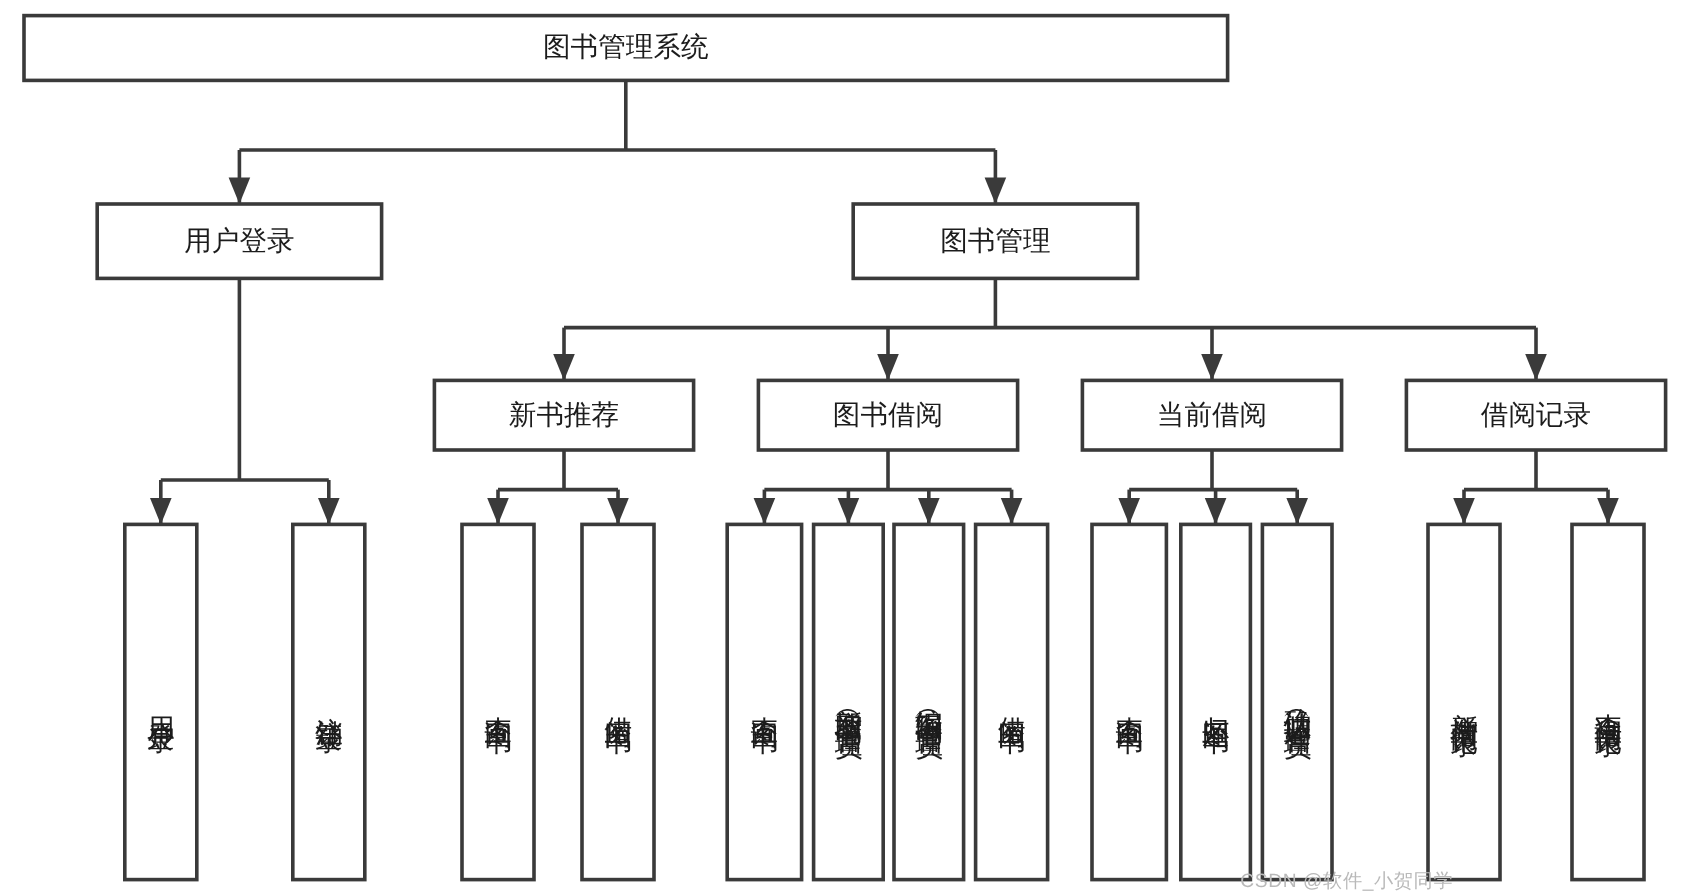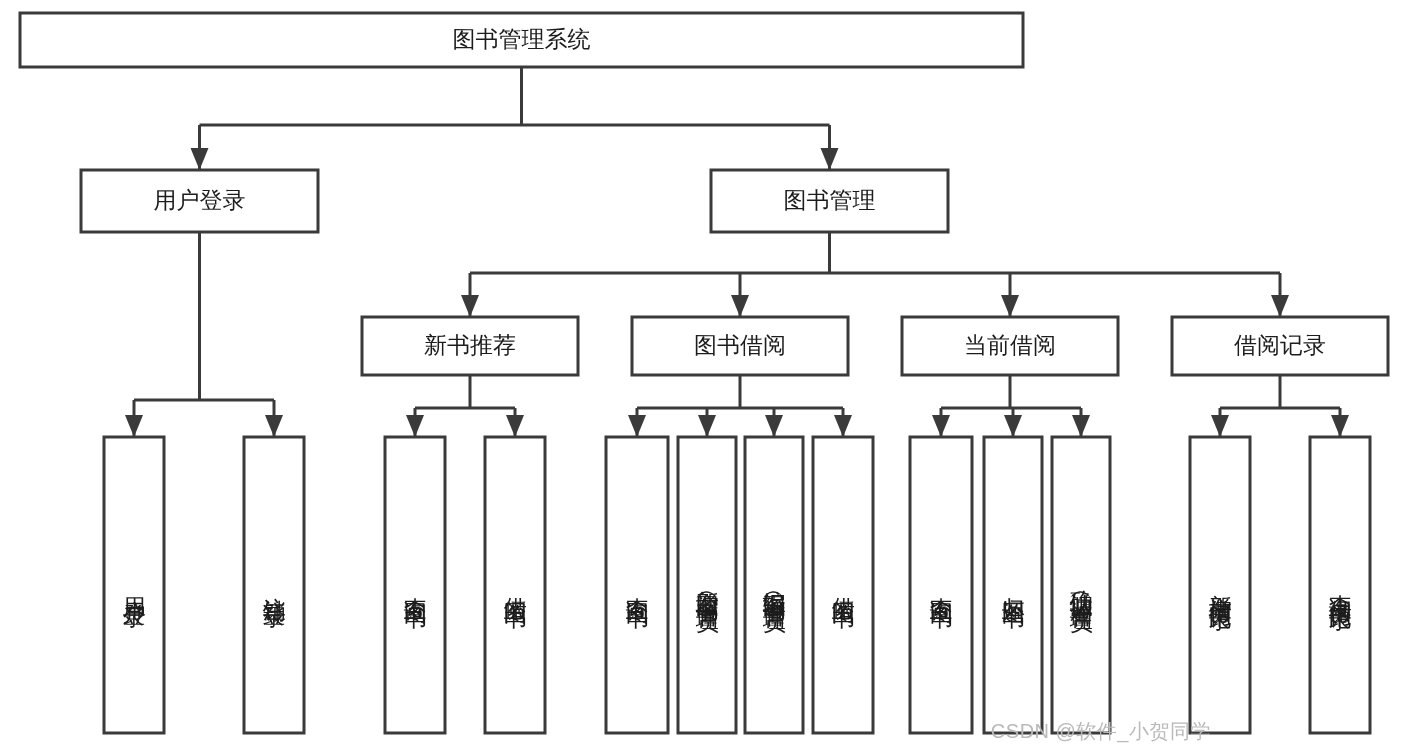--- a/index.html
+++ b/index.html
@@ -27,21 +27,21 @@
     font-family:"Liberation Sans","DejaVu Sans",sans-serif;
     font-size:23px;
     line-height:1.02;
     letter-spacing:3px;
     color:#1c1c1c;
     white-space:nowrap;
   }
   #watermark{
     position:absolute;right:8px;bottom:2px;
     font-family:"Liberation Sans","DejaVu Sans",sans-serif;
-    font-size:20px;color:#b9b9b9;letter-spacing:.5px;
+    font-size:16px;color:#b9b9b9;letter-spacing:.5px;
     user-select:none;
   }
 </style>
 </head>
 <body>
 
 <div id="stage">
 
   <svg id="diagram" viewBox="0 0 1405 747">
     <g id="links">

